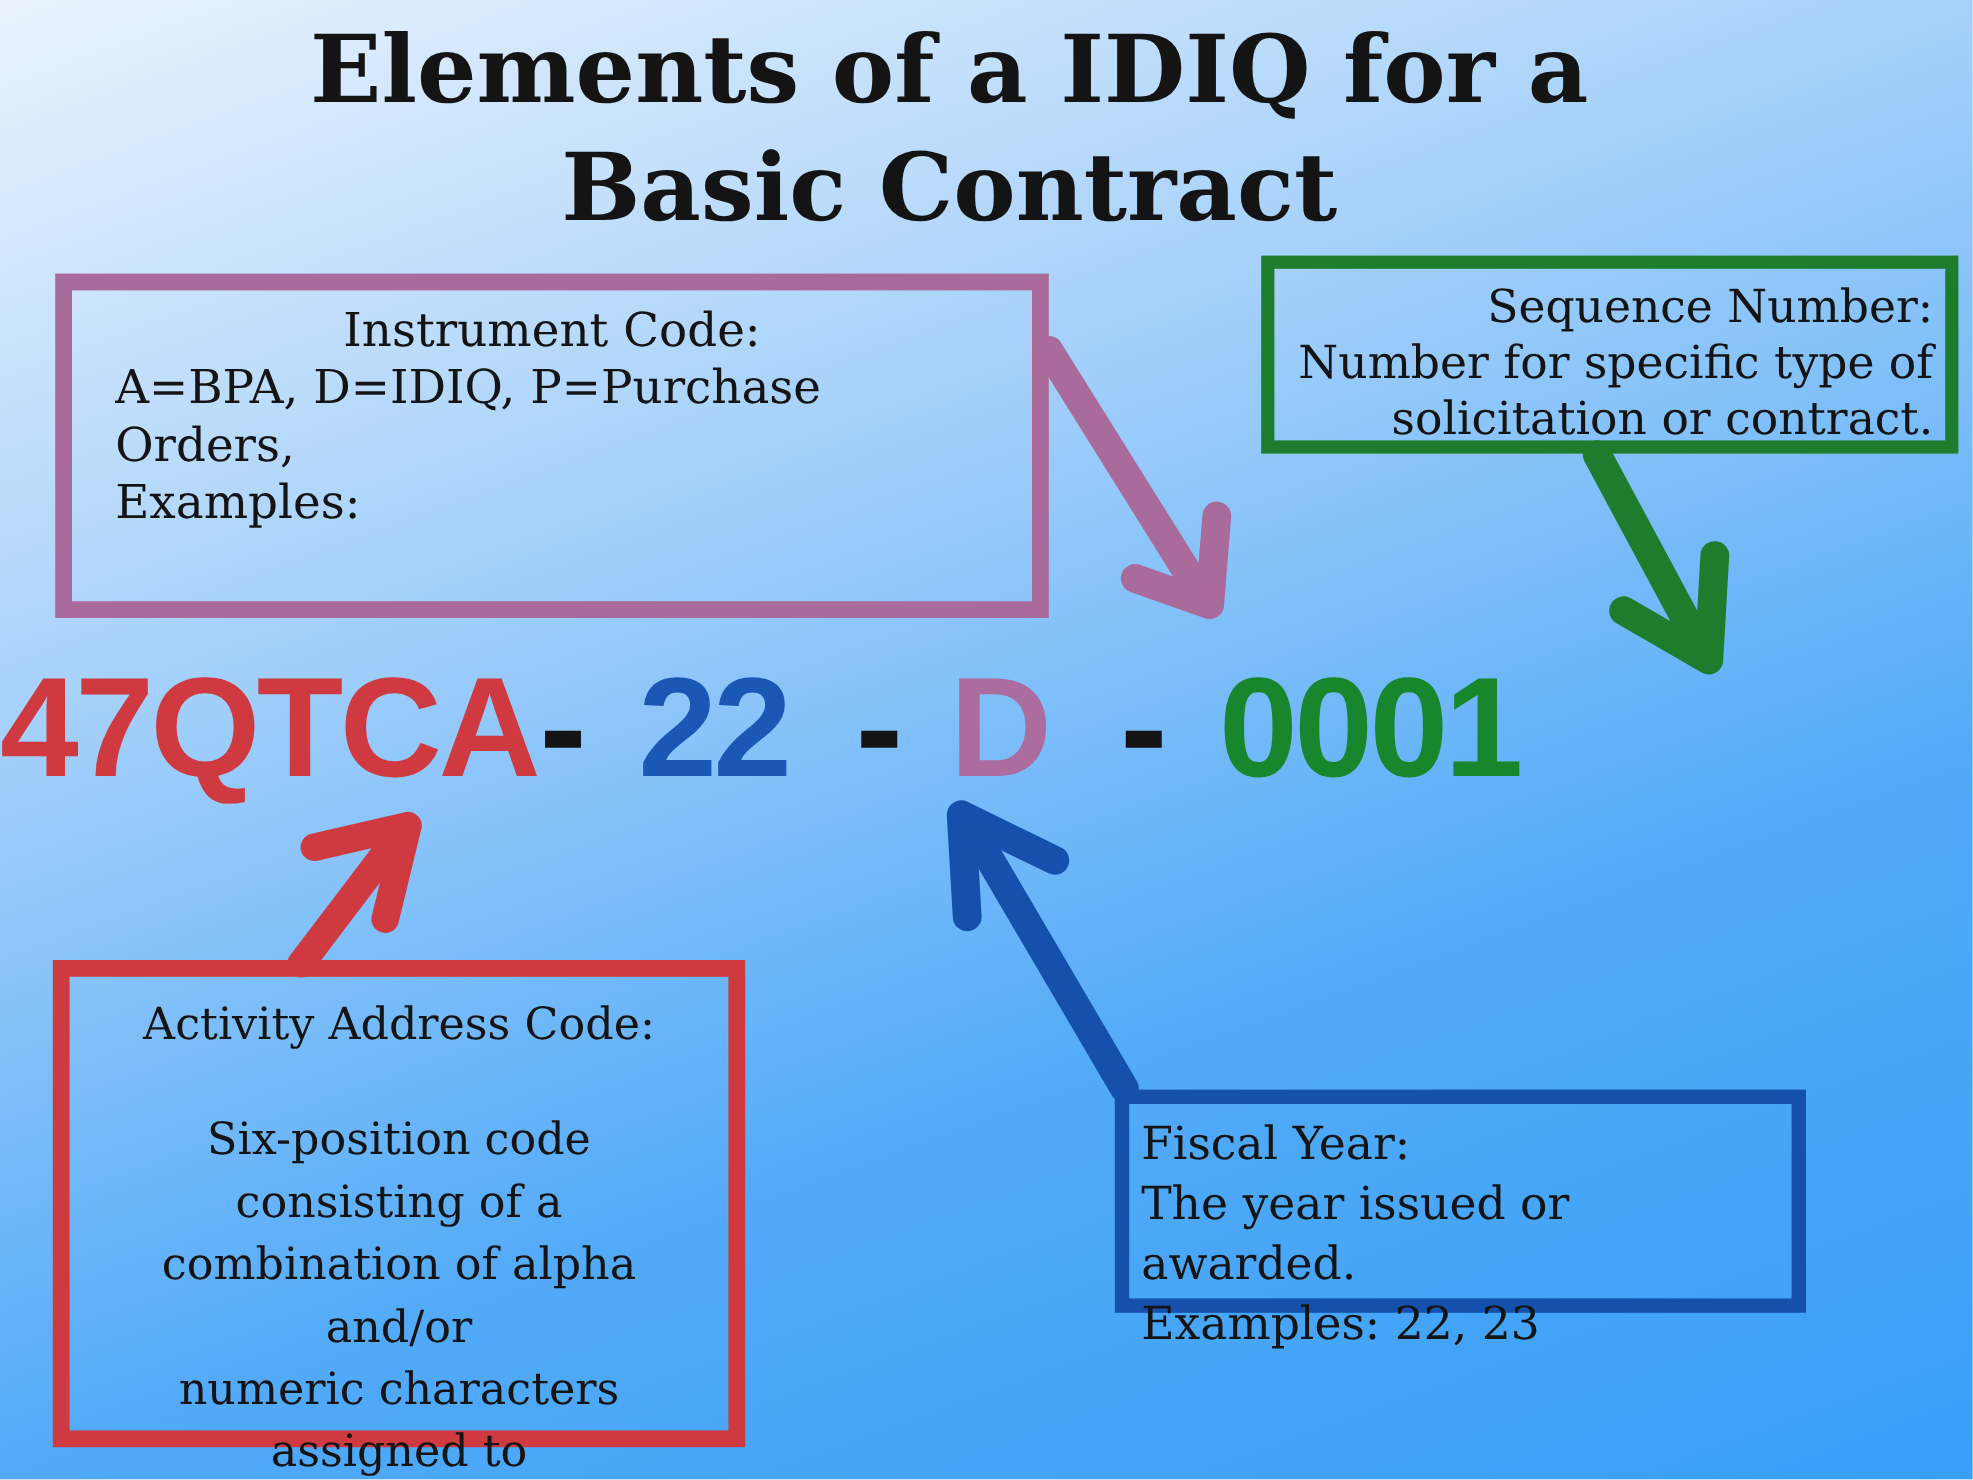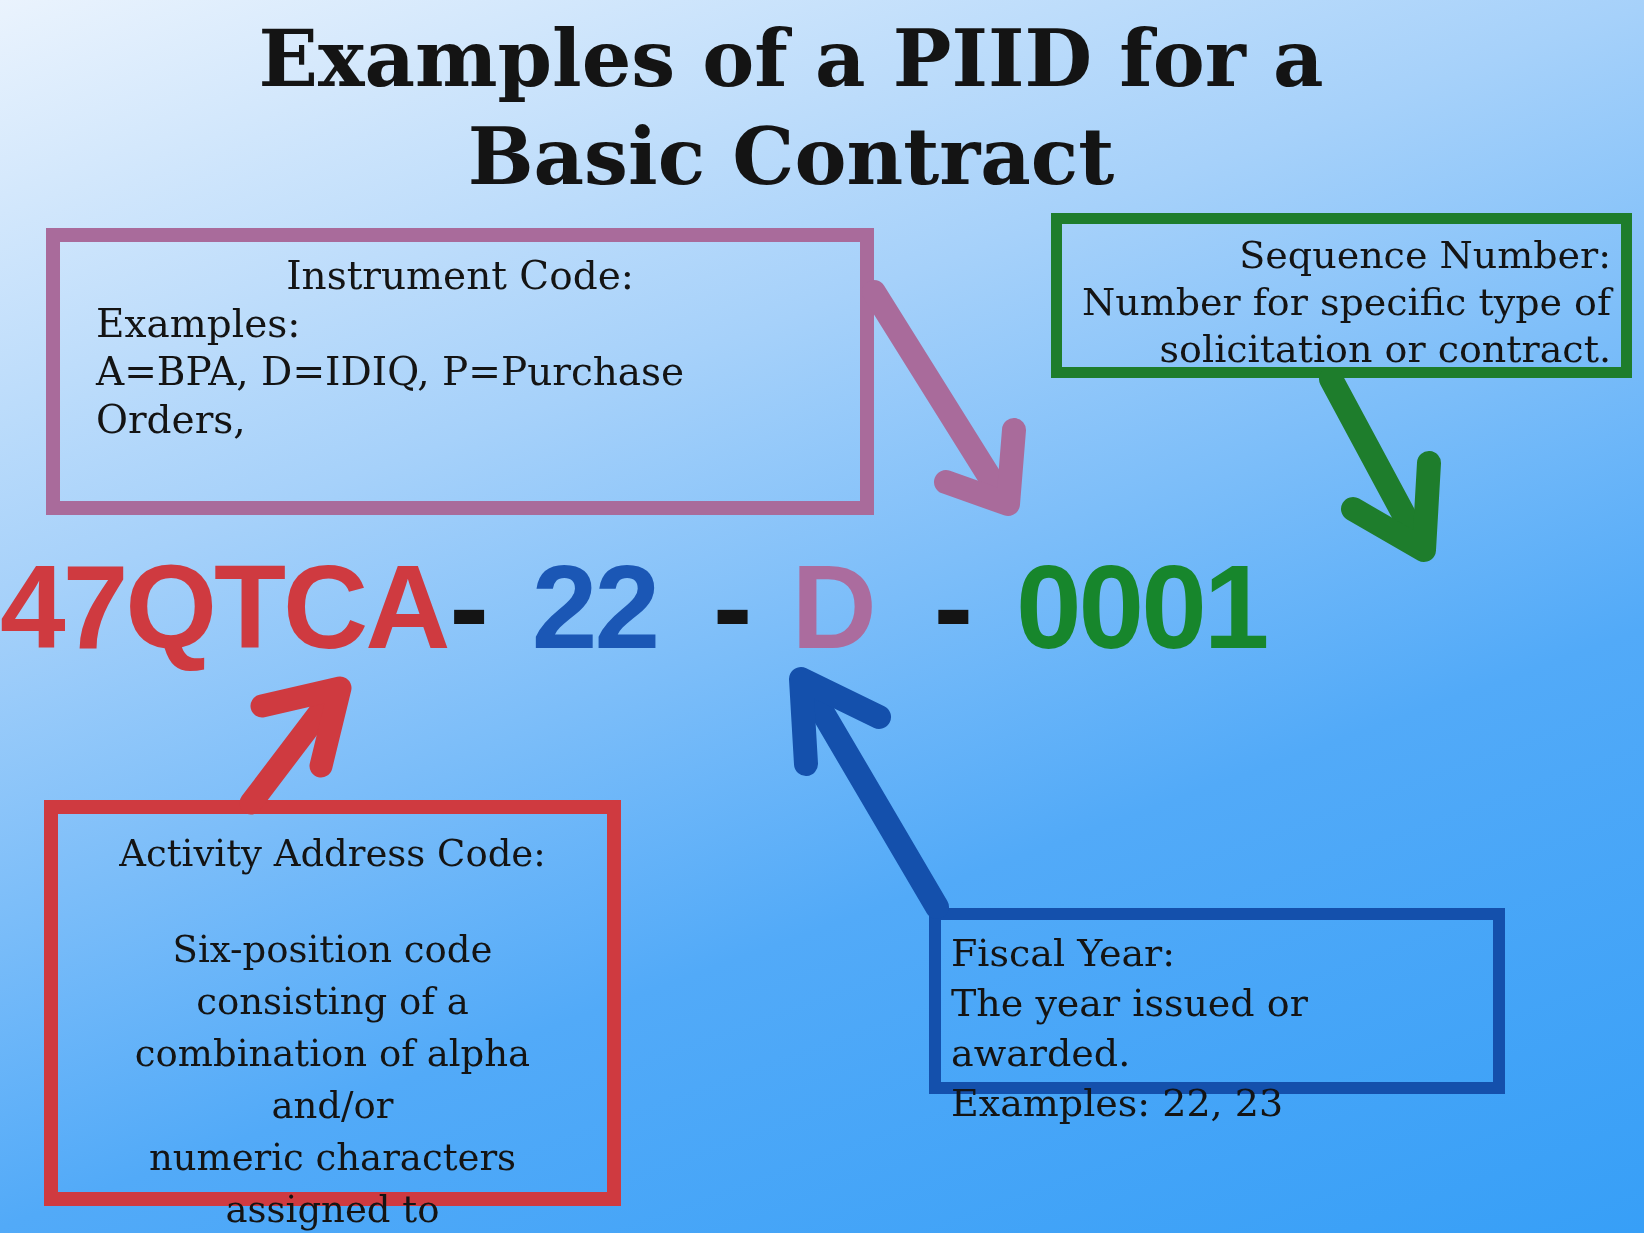--- a/index.html
+++ b/index.html
@@ -64,28 +64,28 @@
   .a-green{stroke:#1e7d2c;stroke-width:24;}
   .a-red{stroke:#cf3a40;stroke-width:23;}
   .a-blue{stroke:#1450ac;stroke-width:24;}
 </style>
 </head>
 <body>
 
 <div class="canvas">
 
   <div class="title">
-    <div>Examples of a PIID for a</div>
+    <div>Elements of a IDIQ for a</div>
     <div>Basic Contract</div>
   </div>
 
   <div class="box box-purple">
     <div class="ctr">Instrument Code:</div>
+    <div>A=BPA, D=IDIQ, P=Purchase Orders,</div>
     <div>Examples:</div>
-    <div>A=BPA, D=IDIQ, P=Purchase Orders,</div>
   </div>
 
   <div class="box box-green">
     <div>Sequence Number:</div>
     <div>Number for specific type of</div>
     <div>solicitation or contract.</div>
   </div>
 
   <div class="piid">
     <span class="seg seg-red">47QTCA</span><span class="seg seg-dash d1">-</span><span class="seg seg-blue">22</span><span class="seg seg-dash d2">-</span><span class="seg seg-mauve">D</span><span class="seg seg-dash d3">-</span><span class="seg seg-green">0001</span>

